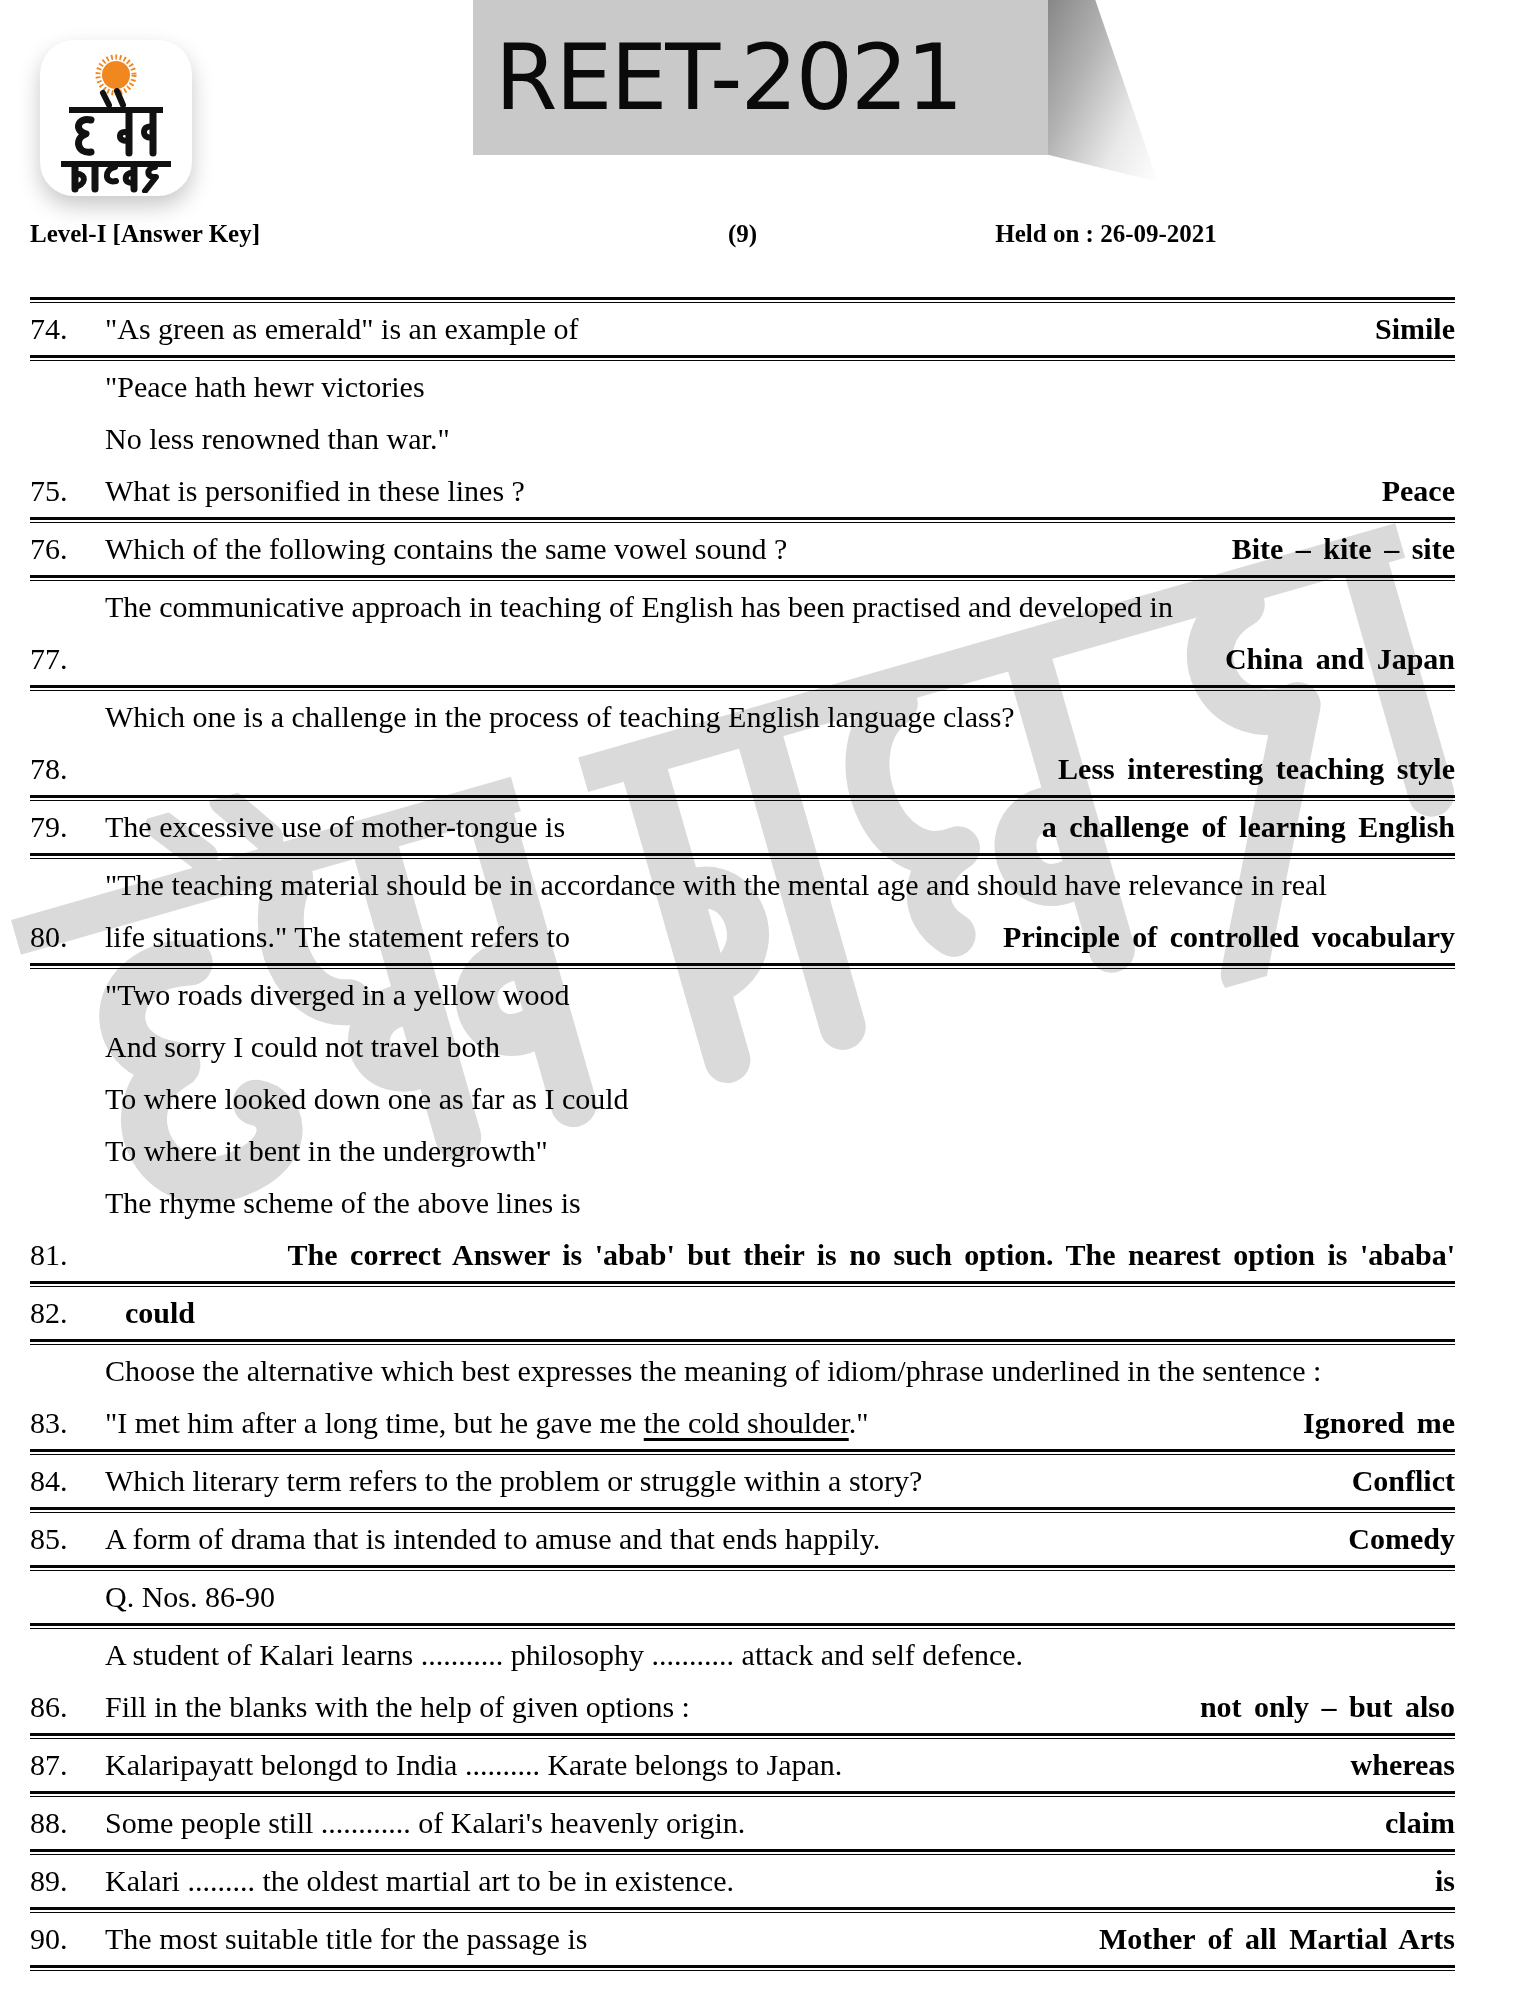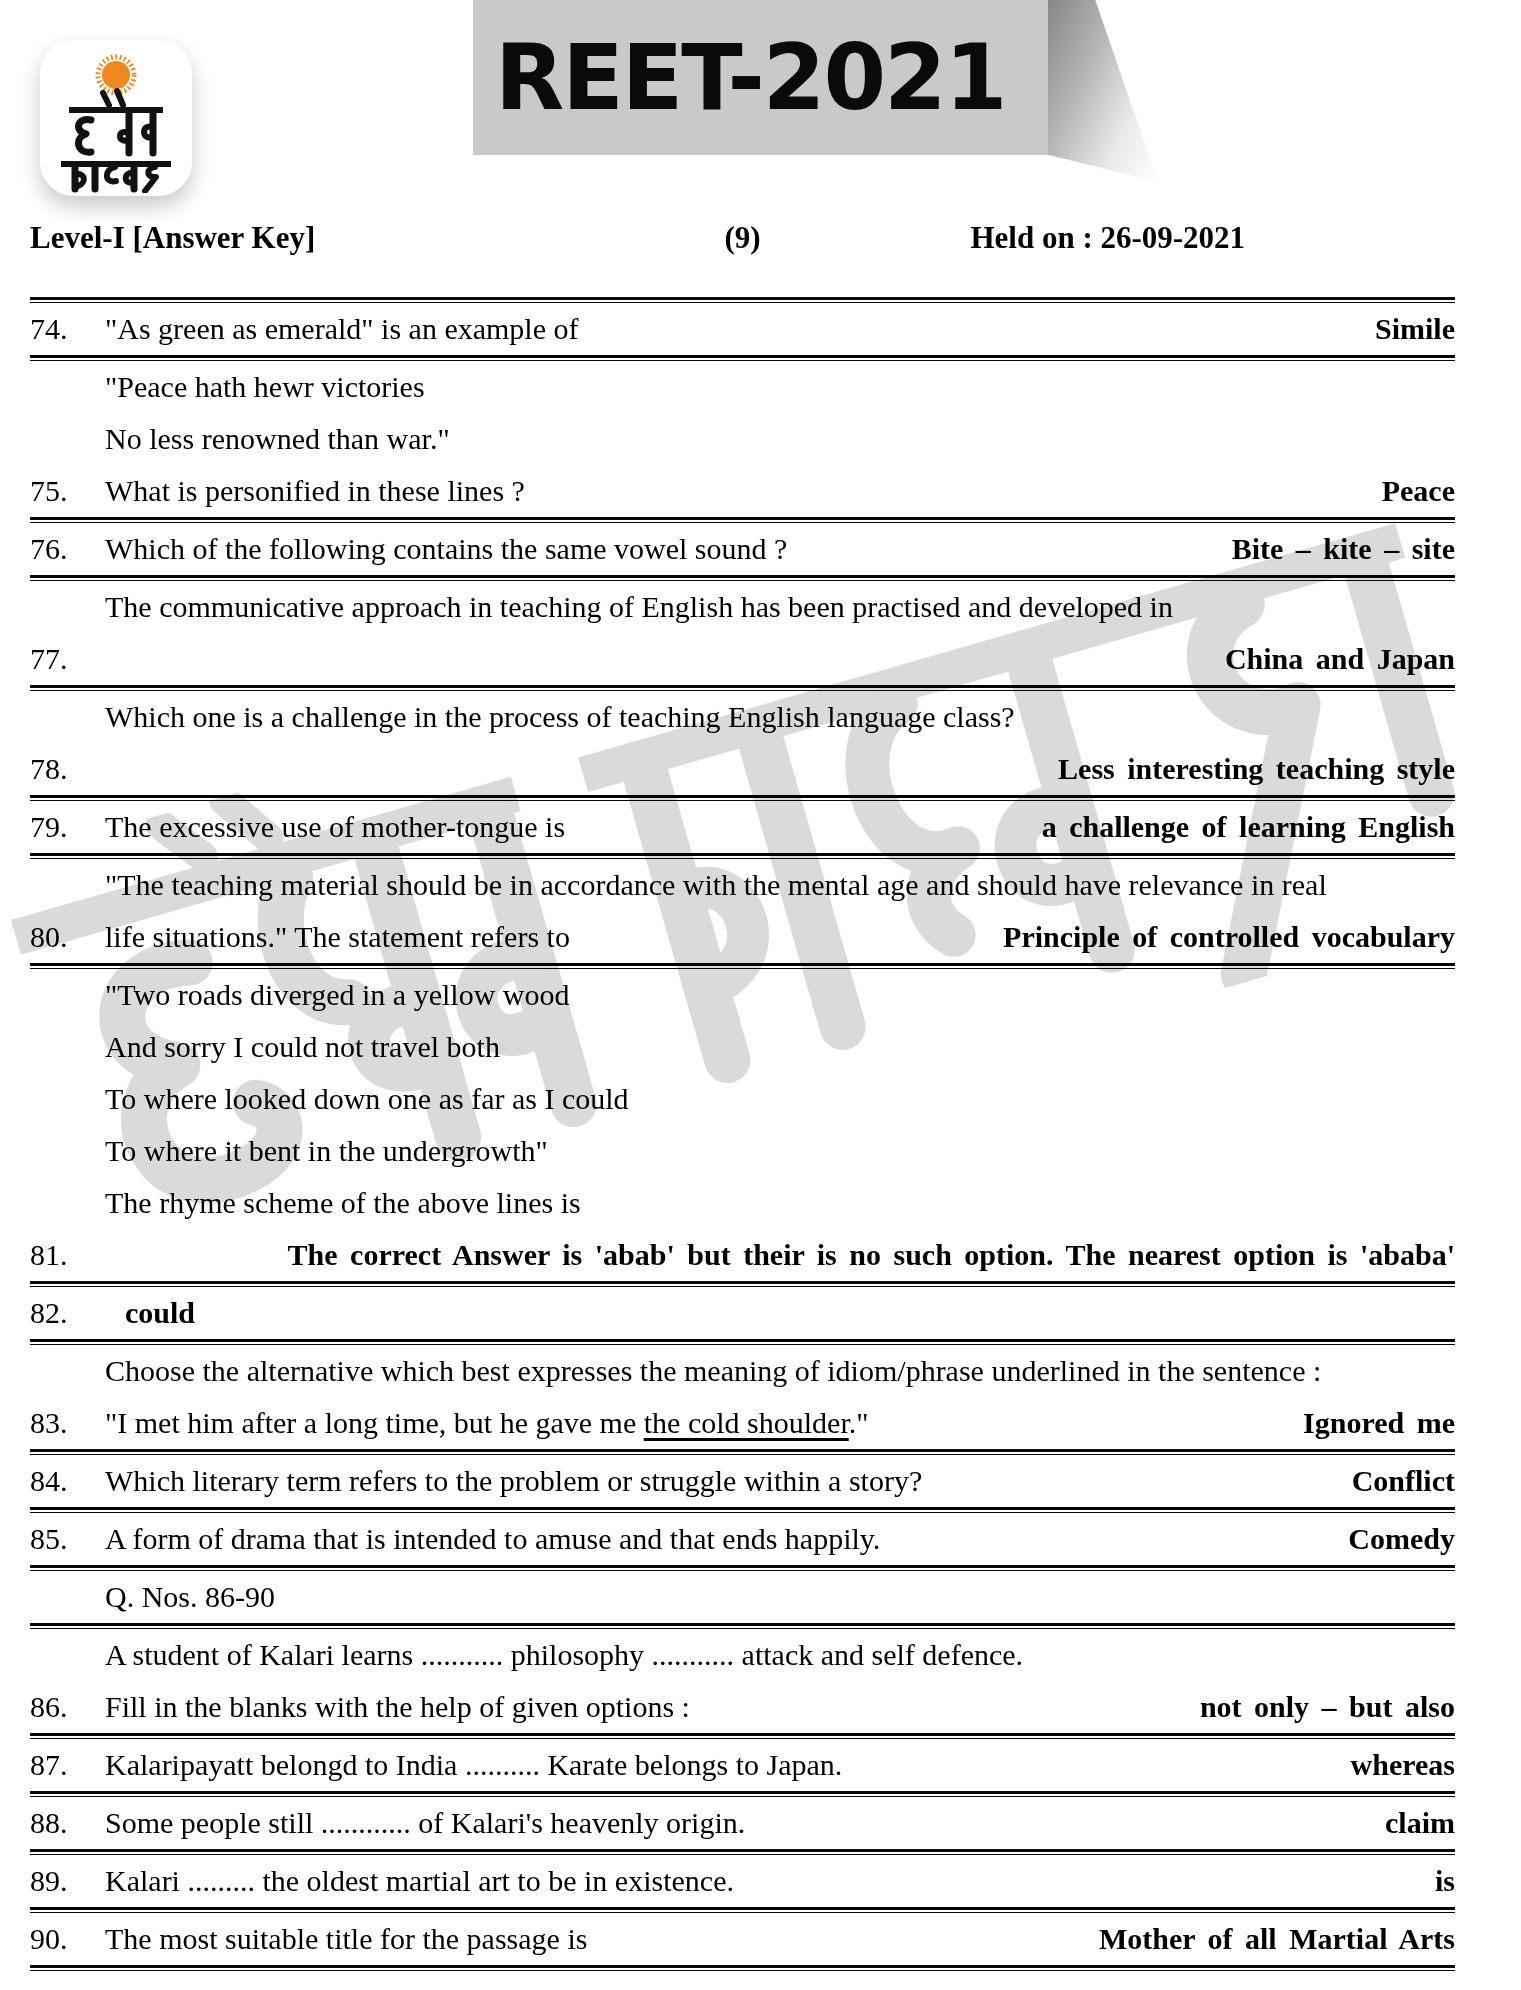--- a/index.html
+++ b/index.html
@@ -22,35 +22,35 @@
   }
   .banner{
     position:absolute;left:473px;top:0;
     width:575px;height:155px;
     background:var(--banner-bg,#c9c9c9);
     display:flex;align-items:center;
     z-index:2;
   }
   .banner-title{
     font-family:"DejaVu Sans", sans-serif;
-    font-weight:bold;font-size:90px;letter-spacing:-2px;
+    font-weight:normal;font-size:90px;letter-spacing:-2px;
     padding-left:22px;color:#0a0a0a;
     white-space:nowrap;
   }
   .banner-fold{
     position:absolute;left:1048px;top:0;
     width:110px;height:182px;
     background:linear-gradient(115deg,#878787 0%,#b3b3b3 35%,#e9e9e9 70%,#ffffff 100%);
     clip-path:polygon(0% 0%, 43% 0%, 100% 100%, 0% 85%);
     z-index:2;
   }
   .meta-row{
     position:absolute;left:30px;top:220px;width:1425px;
     display:flex;align-items:baseline;
-    font-weight:bold;font-size:31px;
+    font-weight:bold;font-size:25px;
     z-index:4;
   }
   .meta-left{flex:1;text-align:left;}
   .meta-center{flex:0 0 auto;text-align:center;}
   .meta-right{flex:1;text-align:center;}
   
   .watermark{
     position:absolute;left:0px;top:655px;width:1500px;height:460px;
     transform:rotate(-16deg);
     z-index:1;pointer-events:none;

